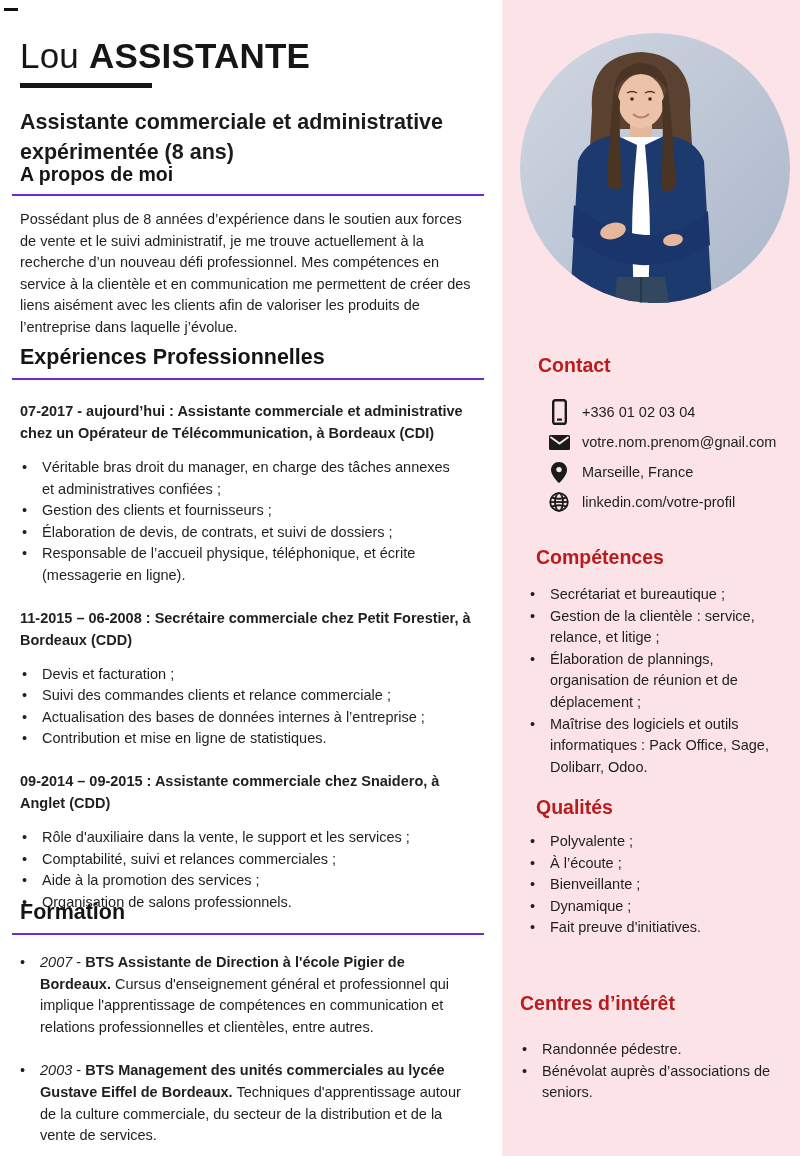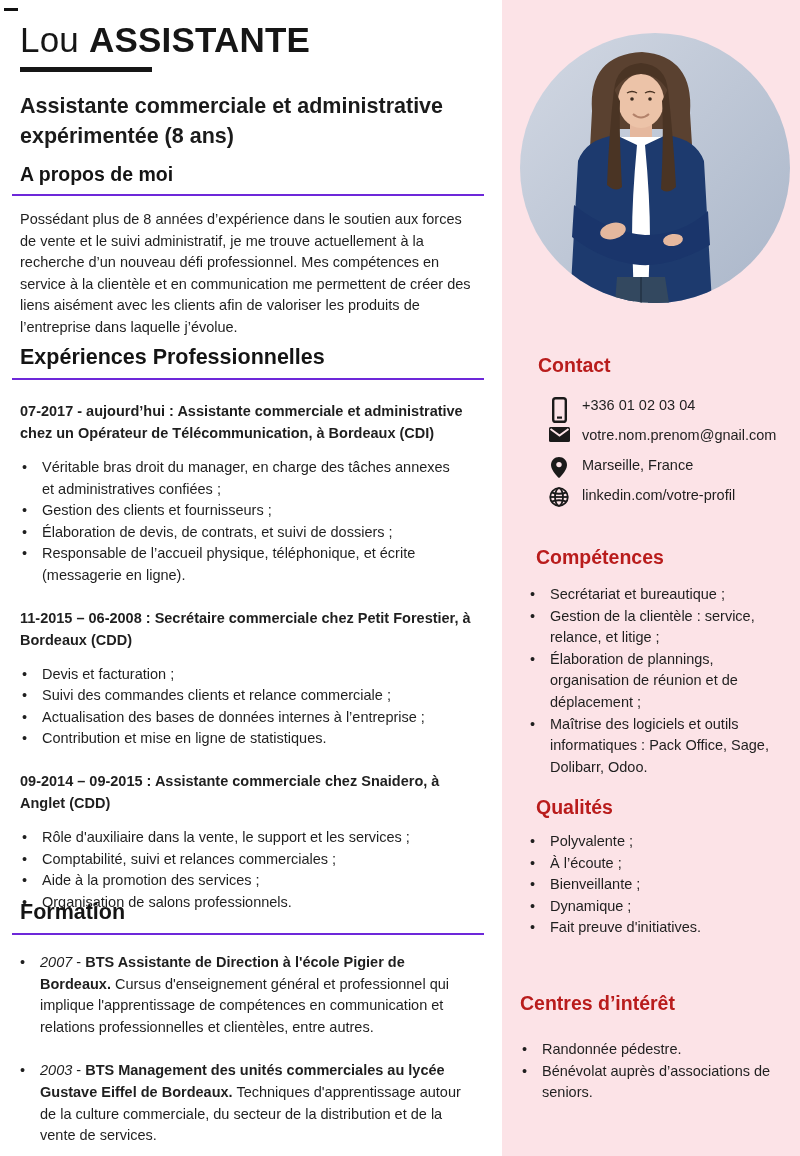--- a/index.html
+++ b/index.html
@@ -6,21 +6,21 @@
   html,body { background:#e9e9e9; }
   .page {
     position:relative; width:800px; height:1156px; margin:0 auto;
     background:#ffffff; overflow:hidden;
     font-family:"Liberation Sans","DejaVu Sans",sans-serif;
     color:#1f1f1f;
   }
   .corner-mark { position:absolute; left:4px; top:8px; width:14px; height:3px; background:#111; }
   .block { position:absolute; left:12px; width:472px; }
 
-  .hdr { top:20px; }
+  .hdr { top:36px; }
   .name { margin-left:8px; font-size:35px; font-weight:400; letter-spacing:.2px; color:#161616; }
   .name b { font-weight:700; }
   .name-rule { margin:7px 0 0 8px; width:132px; height:5px; background:#161616; }
   .subtitle { margin:19px 0 0 8px; width:458px; font-size:21.5px; font-weight:700; line-height:30px; color:#1b1b1b; }
 
   .about { top:163px; }
   h2.sec { margin-left:8px; font-size:19.5px; font-weight:700; color:#141414; }
   .sec-wrap { border-bottom:2px solid #6d28d9; padding-bottom:8px; }
   .exp .sec-wrap, .form .sec-wrap { }
   .exp h2.sec, .form h2.sec { font-size:21.5px; }
@@ -43,21 +43,21 @@
   
   .panel { position:absolute; left:502px; top:0; width:298px; height:1156px; background:#fce3e7; }
   .photo { position:absolute; left:18px; top:33px; width:270px; height:270px; }
 
   .p-sec { position:absolute; }
   h3.p-head { font-size:19.5px; font-weight:700; color:#b91c1c; }
 
   .contact { left:26px; top:354px; width:264px; }
   .contact h3 { margin-left:10px; }
   .c-rows { margin-top:20px; }
-  .c-row { display:flex; align-items:flex-start; height:30px; }
+  .c-row { display:flex; align-items:center; height:30px; }
   .c-ico { width:26px; margin-left:18px; display:flex; justify-content:center; }
   .c-txt { margin-left:10px; font-size:14.5px; }
 
   .competences { left:528px; top:546px; width:258px; }
   .qualites    { left:528px; top:796px; width:258px; }
   .competences h3, .qualites h3 { margin-left:8px; }
   ul.p-dots { list-style:none; margin-top:15px; }
   .qualites ul.p-dots { margin-top:12px; }
   ul.p-dots li { position:relative; padding-left:22px; width:252px; font-size:14.5px; line-height:21.6px; }
   ul.p-dots li::before { content:"\2022"; position:absolute; left:2px; top:0; }

